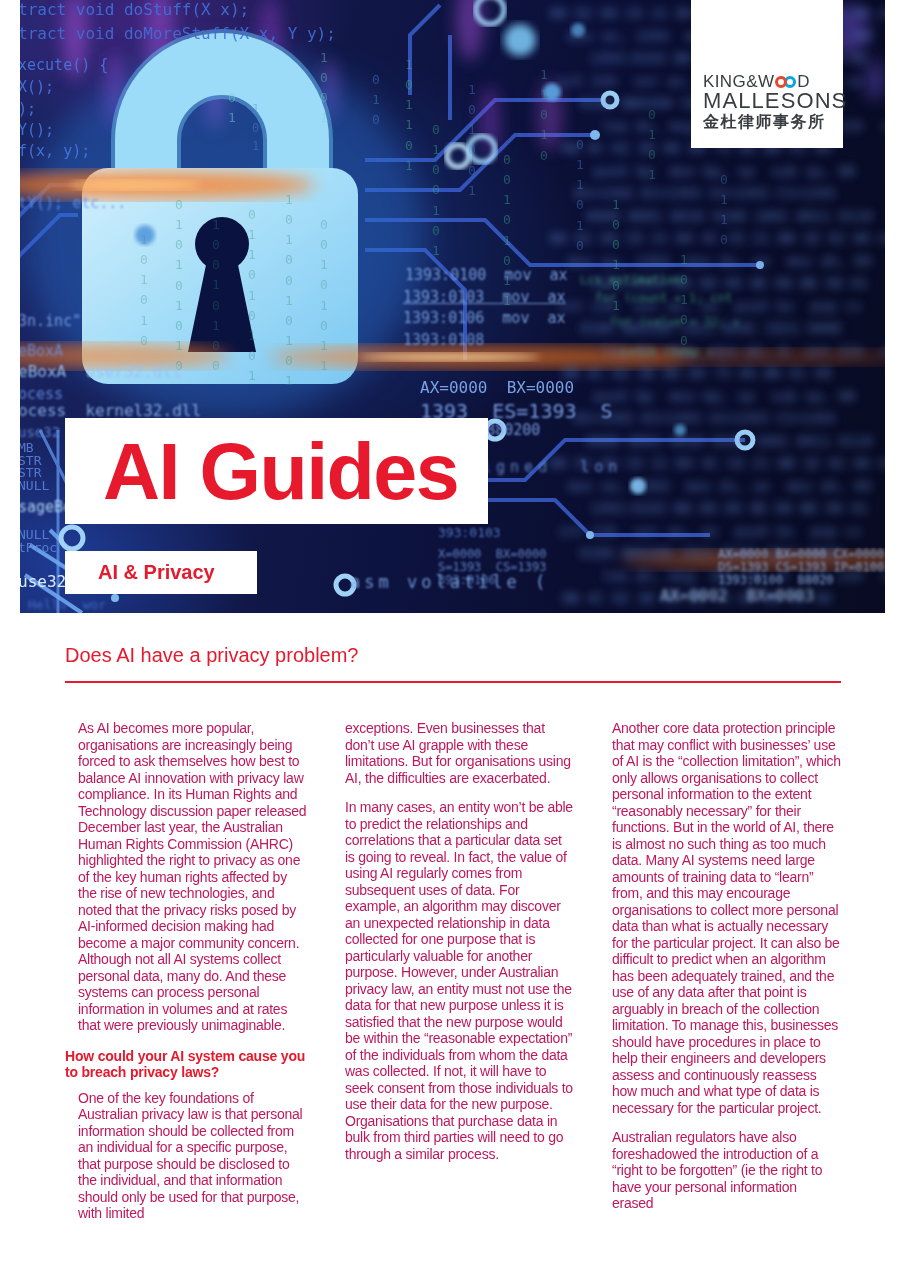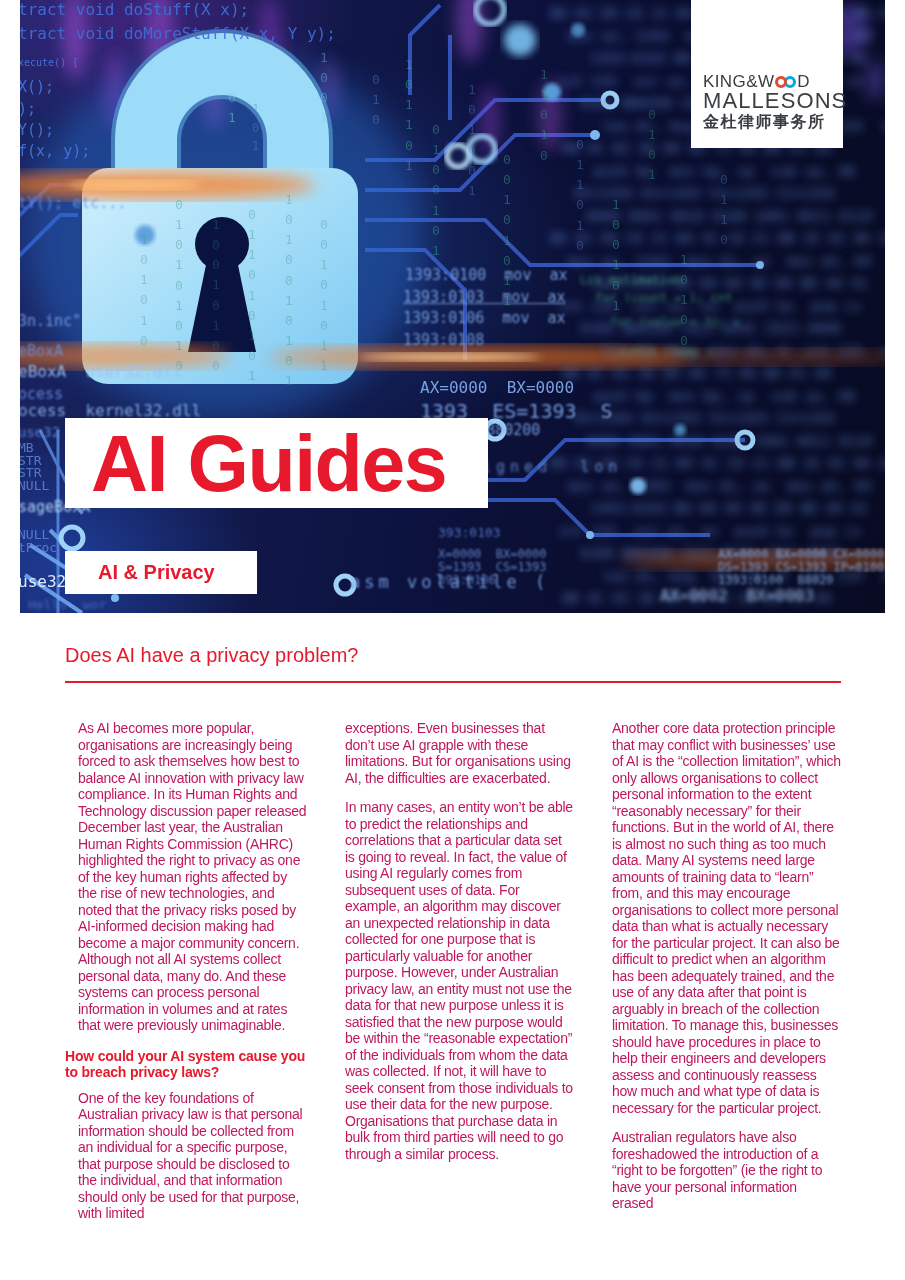--- a/index.html
+++ b/index.html
@@ -22,22 +22,22 @@
     position:absolute;font-family:"DejaVu Sans Mono",monospace;white-space:pre;line-height:1;
   }
   .bin-layer span{
     position:absolute;font-family:"DejaVu Sans Mono",monospace;white-space:pre-line;line-height:1.55;
   }
   .hex-layer span{
     position:absolute;font-family:"DejaVu Sans Mono",monospace;white-space:pre;line-height:1;
     color:#5d84c8;filter:blur(5px);
   }
   .title-box{
-    position:absolute;left:45px;top:418px;width:423px;height:90px;background:#fff;
-    display:flex;align-items:center;padding-left:26px;box-sizing:border-box;z-index:6;
+    position:absolute;left:45px;top:418px;width:423px;height:106px;background:#fff;
+    display:flex;align-items:center;padding-left:38px;box-sizing:border-box;z-index:6;
   }
   .title-box .t{
     font-size:79px;font-weight:bold;color:var(--red);letter-spacing:-1.5px;line-height:1;
   }
   .subtitle-box{
     position:absolute;left:45px;top:536px;width:192px;height:43px;background:#fff;
     display:flex;align-items:center;padding-left:33px;box-sizing:border-box;z-index:6;margin-top:15px;
   }
   .subtitle-box .t{font-size:20px;font-weight:bold;color:var(--red);letter-spacing:0;}
   
@@ -322,21 +322,21 @@
 0
 1
 0
 1
 0</span>
     </div>
 
   <div class="layer code-layer" id="code-layer">
       <span style="left: -2px; top: 2px; font-size: 16px; color: rgb(63, 111, 216); opacity: 0.95; filter: blur(0.4px);">tract void doStuff(X x);</span>
       <span style="left: -2px; top: 26px; font-size: 16px; color: rgb(63, 111, 216); opacity: 0.9; filter: blur(0.5px);">tract void doMoreStuff(X x, Y y);</span>
-      <span style="left: -2px; top: 58px; font-size: 10px; color: rgb(70, 120, 224); opacity: 0.9; filter: blur(0.3px);">xecute() {</span>
+      <span style="left: -2px; top: 58px; font-size: 15px; color: rgb(70, 120, 224); opacity: 0.9; filter: blur(0.3px);">xecute() {</span>
       <span style="left: -2px; top: 80px; font-size: 15px; color: rgb(70, 120, 224); opacity: 0.9; filter: blur(0.3px);">X();</span>
       <span style="left: -2px; top: 102px; font-size: 15px; color: rgb(70, 120, 224); opacity: 0.9; filter: blur(0.3px);">);</span>
       <span style="left: -2px; top: 123px; font-size: 15px; color: rgb(70, 120, 224); opacity: 0.9; filter: blur(0.3px);">Y();</span>
       <span style="left: -2px; top: 144px; font-size: 15px; color: rgb(70, 120, 224); opacity: 0.9; filter: blur(0.4px);">f(x, y);</span>
       <span style="left: -2px; top: 196px; font-size: 15px; color: rgb(107, 149, 232); opacity: 0.85; filter: blur(1.2px);">tY(); etc...</span>
       <span style="left: -2px; top: 314px; font-size: 15px; color: rgb(127, 168, 238); opacity: 0.9; filter: blur(0.8px);">3n.inc"</span>
       <span style="left: -2px; top: 344px; font-size: 15px; color: rgb(107, 149, 232); opacity: 0.85; filter: blur(1px);">eBoxA</span>
       <span style="left: -2px; top: 364px; font-size: 16px; color: rgb(156, 194, 242); opacity: 0.95; filter: blur(1px);">eBoxA  user32.dll</span>
       <span style="left: -2px; top: 387px; font-size: 15px; color: rgb(107, 149, 232); opacity: 0.85; filter: blur(1px);">ocess</span>
       <span style="left: -2px; top: 403px; font-size: 16px; color: rgb(143, 182, 240); opacity: 0.9; filter: blur(1.2px);">ocess  kernel32.dll</span>

